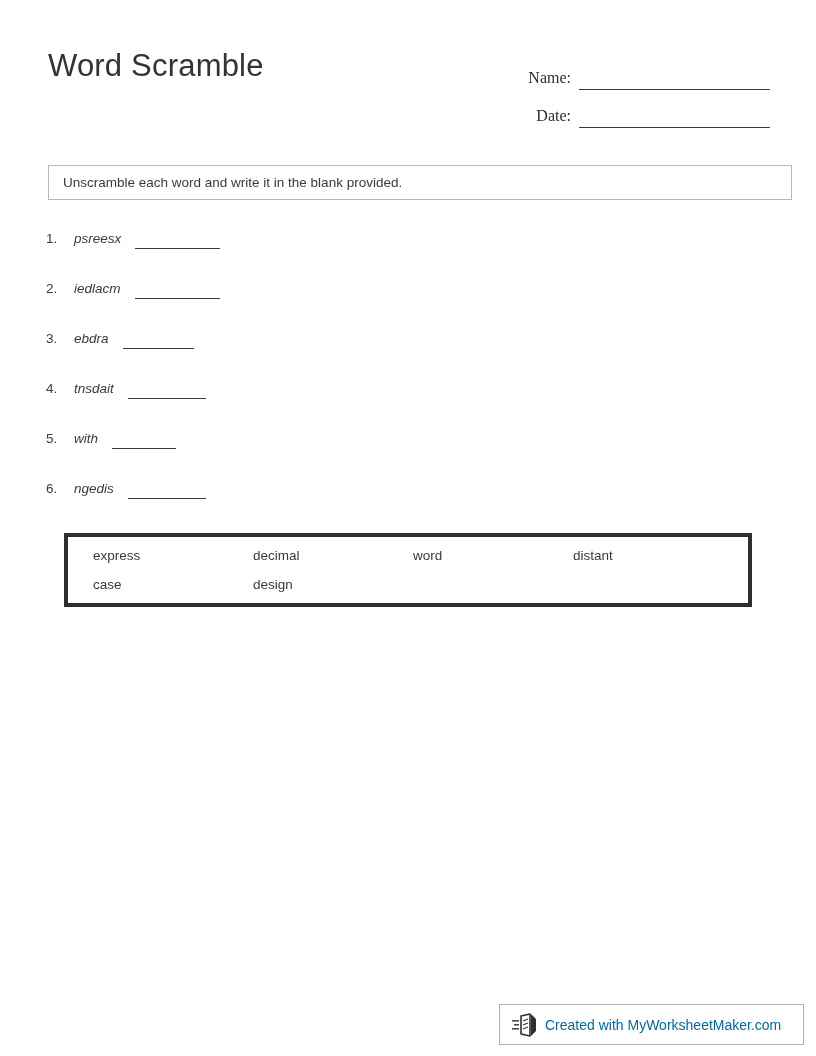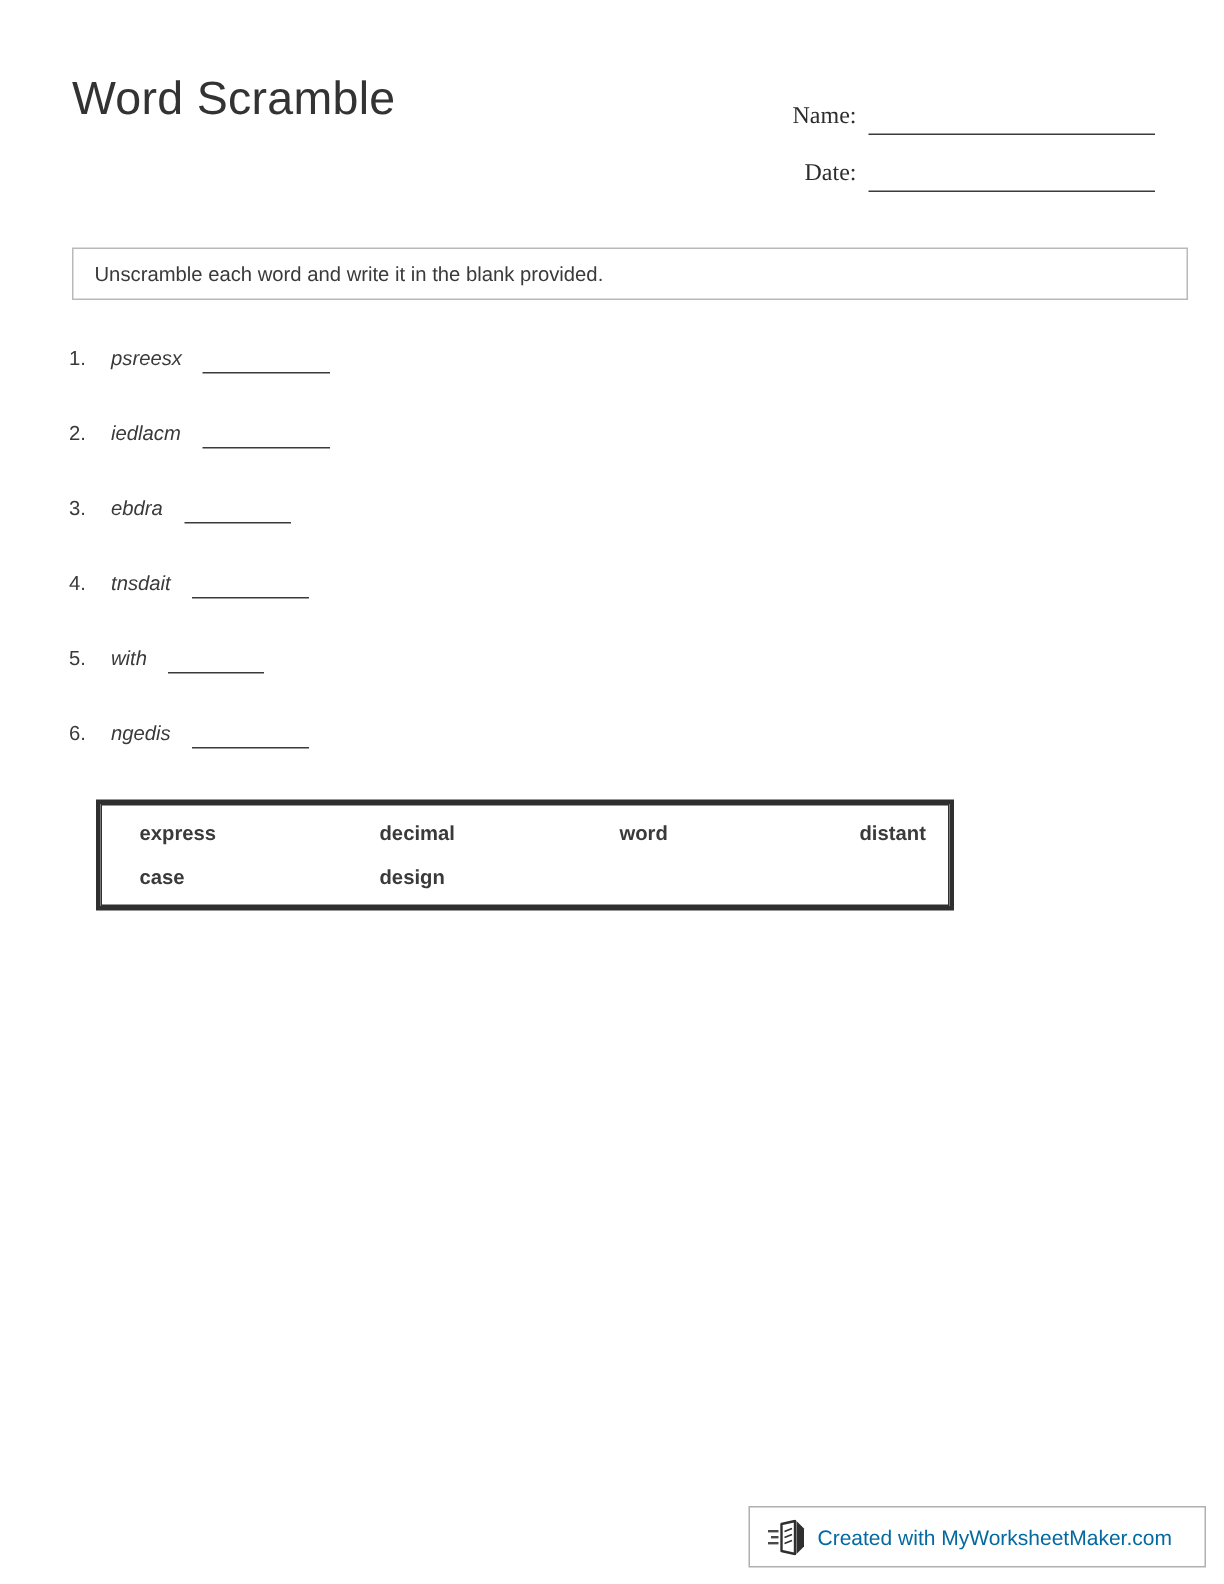--- a/index.html
+++ b/index.html
@@ -109,26 +109,25 @@
     border-bottom: 1.6px solid #3a3a3a;
     height: 17px;
     flex: none;
   }
 
   
   .word-bank {
     position: absolute;
     left: 64px;
     top: 533px;
-    width: 572px;
+    width: 688px;
     height: 74px;
     box-sizing: border-box;
     border: 3px solid #2f2f2f;
     background: #3b82f6;
-    font-weight: bold;
   }
   .word-bank-inner {
     box-sizing: border-box;
     width: 100%;
     height: 100%;
     border: 1px solid #2f2f2f;
     background: #ffffff;
     padding: 11px 0 0 25px;
   }
   .word-bank-row {

